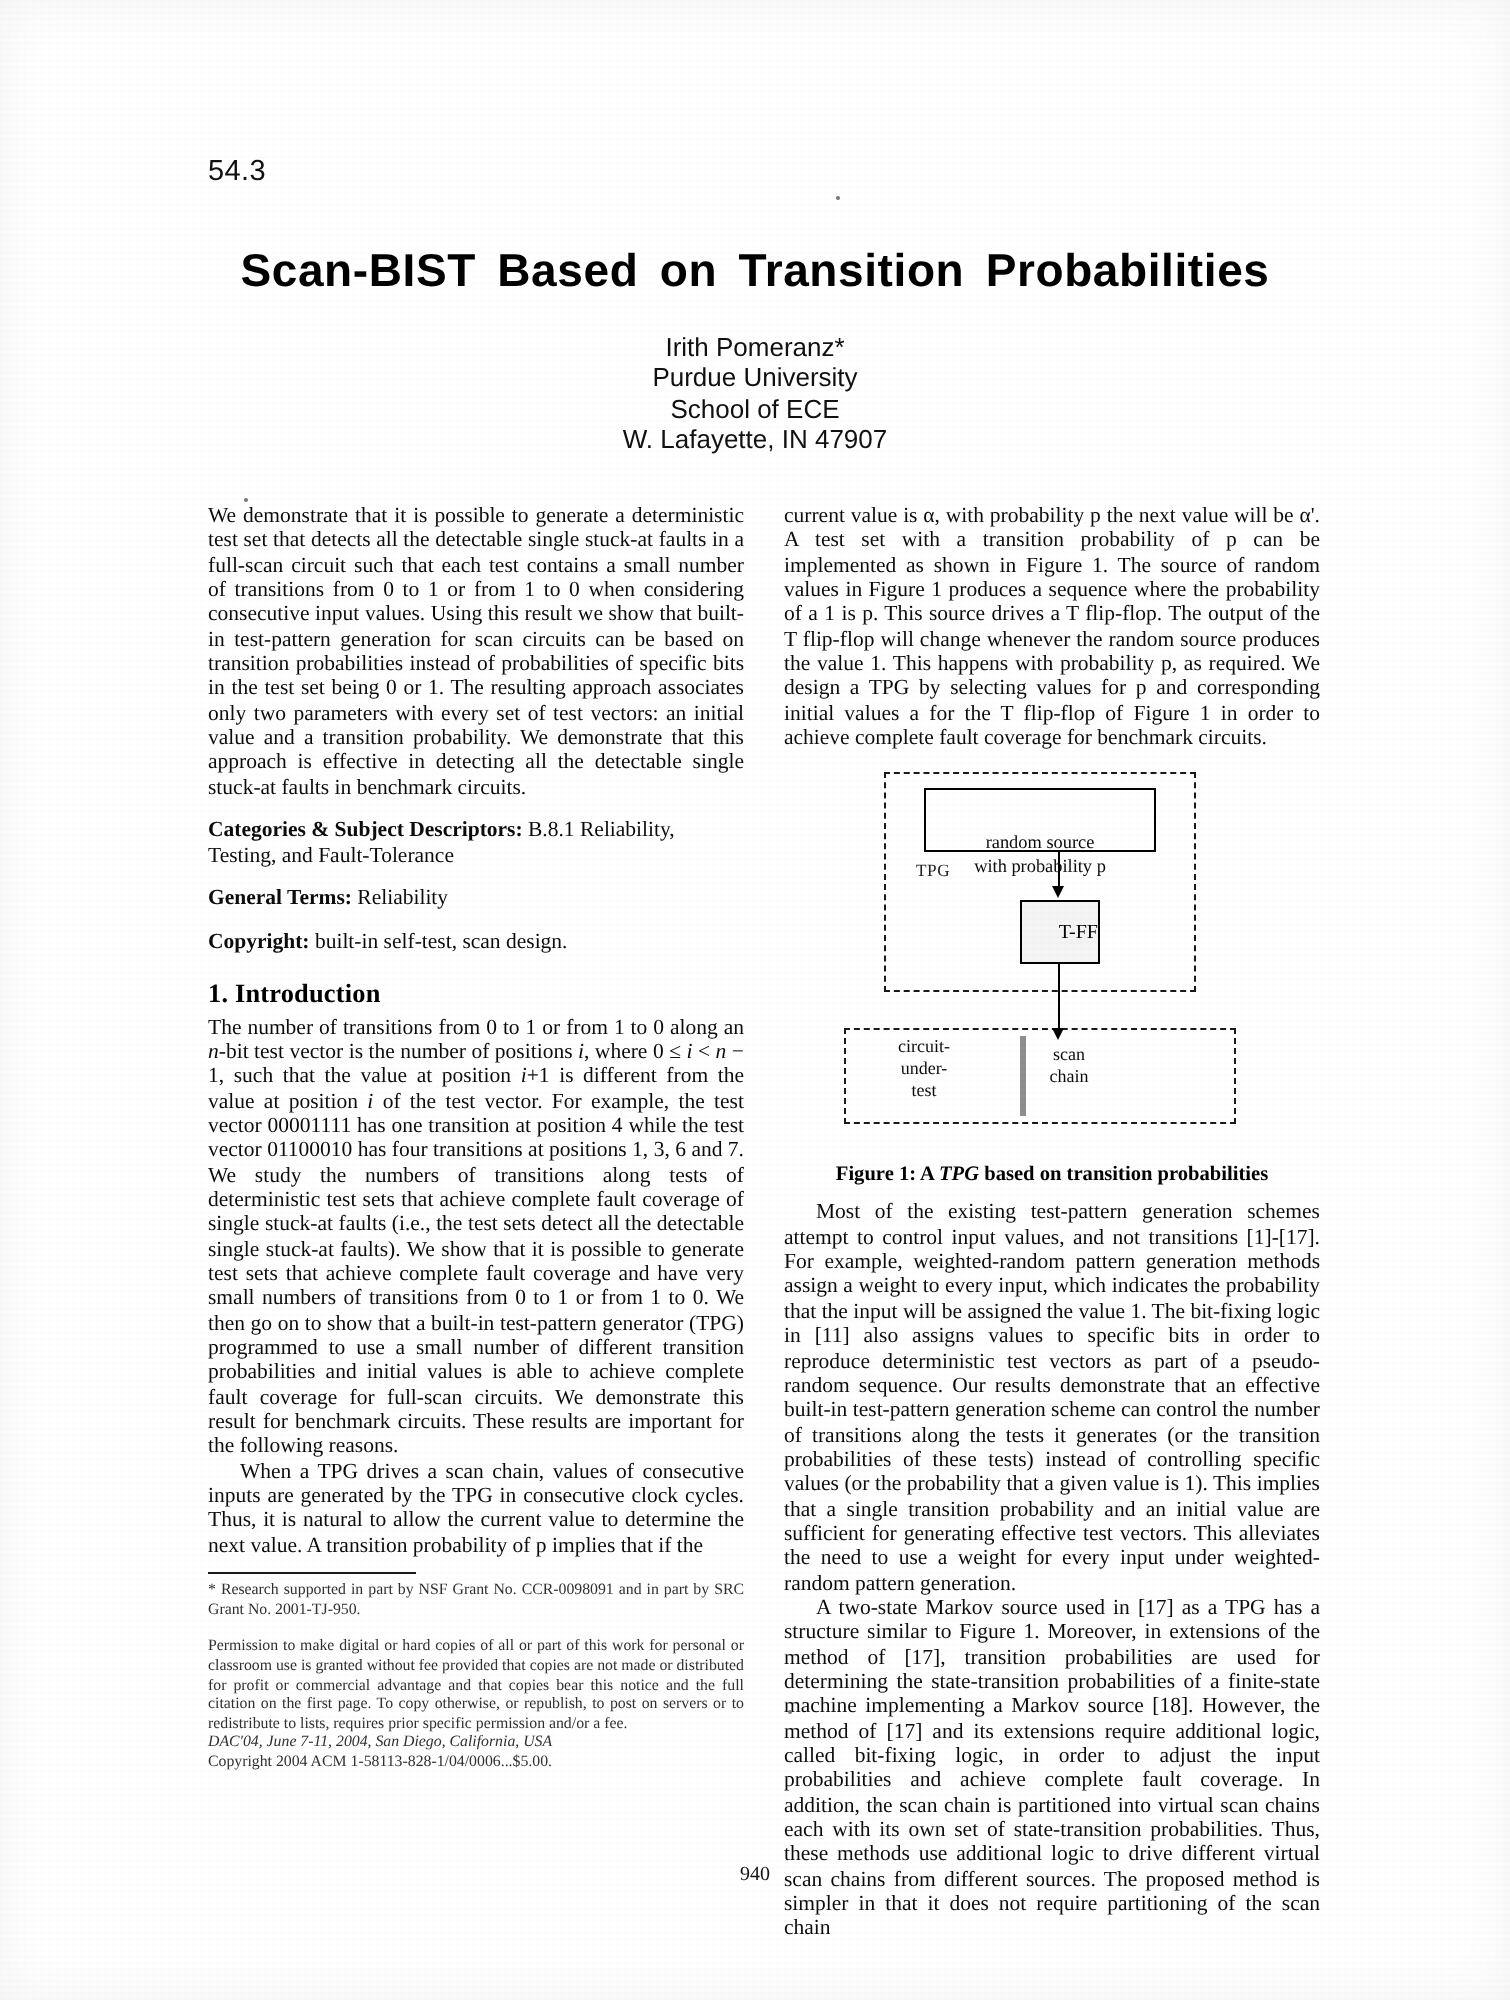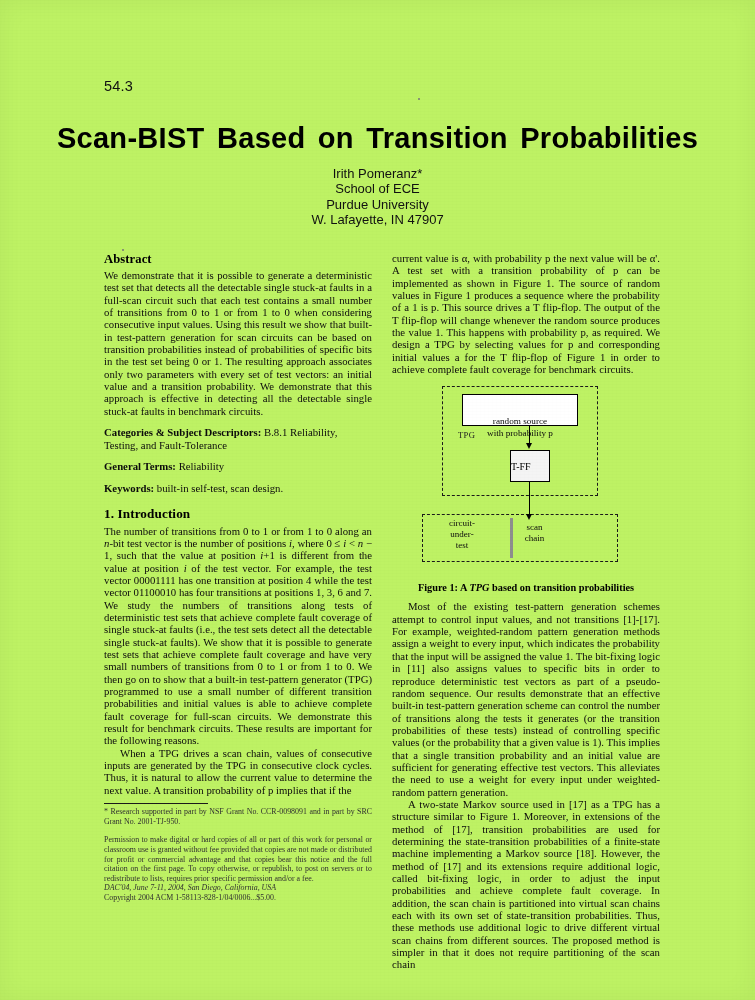--- a/index.html
+++ b/index.html
@@ -7,21 +7,21 @@
     padding: 0;
     background: #9a9a9a;
   }
   body {
     font-family: "Liberation Serif", "DejaVu Serif", serif;
   }
   .page {
     position: relative;
     width: 755px;
     height: 1000px;
-    background: #bef264;
+    background: #ffffff;
     overflow: hidden;
     box-sizing: border-box;
   }
   
   .grain {
     position: absolute;
     inset: 0;
     pointer-events: none;
     background:
       repeating-linear-gradient(0deg, rgba(0,0,0,0.016) 0px, rgba(0,0,0,0.016) 1px, rgba(0,0,0,0) 1px, rgba(0,0,0,0) 3px),
@@ -48,21 +48,21 @@
   }
 
   .paper-title {
     position: absolute;
     left: 0;
     right: 0;
     top: 122px;
     text-align: center;
     font-family: "Liberation Sans", sans-serif;
     font-weight: bold;
-    font-size: 29px;
+    font-size: 23px;
     color: #000;
     letter-spacing: .3px;
     word-spacing: 4px;
   }
 
   .authors {
     position: absolute;
     left: 0;
     right: 0;
     top: 166px;
@@ -163,21 +163,21 @@
   }
   .tff-box {
     position: absolute;
     left: 118px;
     top: 66px;
     width: 40px;
     height: 32px;
     border: 1.3px solid #000;
     box-sizing: border-box;
     font-size: 10px;
-    text-align: left;
+    text-align: right;
     line-height: 32px;
     background: #f4f4f4;
     color: #000;
   }
   .tpg-label {
     position: absolute;
     left: 66px;
     top: 46px;
     font-size: 8.6px;
     color: #222;
@@ -267,44 +267,43 @@
 <body>
 
 <div class="page">
 
   <div class="session-num">54.3</div>
 
   <div class="paper-title">Scan-BIST Based on Transition Probabilities</div>
 
   <div class="authors">
     <div>Irith Pomeranz*</div>
+    <div>Purdue University</div>
     <div>School of ECE</div>
-    <div>Purdue University</div>
     <div>W. Lafayette, IN 47907</div>
   </div>
 
   <div class="columns">
 
     <div class="col col-left">
 
-      <div class="h-sec">Abstract</div>
       <p class="body">We demonstrate that it is possible to generate a deterministic test set that detects all the detectable single stuck-at faults in a full-scan circuit such that each test contains a small number of transitions from 0 to 1 or from 1 to 0 when considering consecutive input values. Using this result we show that built-in test-pattern generation for scan circuits can be based on transition probabilities instead of probabilities of specific bits in the test set being 0 or 1. The resulting approach associates only two parameters with every set of test vectors: an initial value and a transition probability. We demonstrate that this approach is effective in detecting all the detectable single stuck-at faults in benchmark circuits.</p>
 
       <p class="meta">
         <b>Categories &amp; Subject Descriptors:</b>
         <span>B.8.1 Reliability, Testing, and Fault-Tolerance</span>
       </p>
 
       <p class="meta">
         <b>General Terms:</b>
         <span>Reliability</span>
       </p>
 
       <p class="meta">
-        <b>Keywords:</b>
+        <b>Copyright:</b>
         <span>built-in self-test, scan design.</span>
       </p>
 
       <div class="h-sec intro">1. Introduction</div>
 
       <p class="body"><span>The number of transitions from 0 to 1 or from 1 to 0 along an </span><span class="it">n</span><span>-bit test vector is the number of positions </span><span class="it">i</span><span>, where 0 ≤ </span><span class="it">i</span><span> &lt; </span><span class="it">n</span><span> − 1, such that the value at position </span><span class="it">i</span><span>+1 is different from the value at position </span><span class="it">i</span><span> of the test vector. For example, the test vector 00001111 has one transition at position 4 while the test vector 01100010 has four transitions at positions 1, 3, 6 and 7. We study the numbers of transitions along tests of deterministic test sets that achieve complete fault coverage of single stuck-at faults (i.e., the test sets detect all the detectable single stuck-at faults). We show that it is possible to generate test sets that achieve complete fault coverage and have very small numbers of transitions from 0 to 1 or from 1 to 0. We then go on to show that a built-in test-pattern generator (TPG) programmed to use a small number of different transition probabilities and initial values is able to achieve complete fault coverage for full-scan circuits. We demonstrate this result for benchmark circuits. These results are important for the following reasons.</span></p>
 
       <p class="body indent">When a TPG drives a scan chain, values of consecutive inputs are generated by the TPG in consecutive clock cycles. Thus, it is natural to allow the current value to determine the next value. A transition probability of p implies that if the</p>
 
       <div class="footnote-rule"></div>
@@ -351,20 +350,21 @@
       </div>
 
       <p class="fig-cap"><span>Figure 1: A </span><span class="it">TPG</span><span> based on transition probabilities</span></p>
 
       <p class="body indent">Most of the existing test-pattern generation schemes attempt to control input values, and not transitions [1]-[17]. For example, weighted-random pattern generation methods assign a weight to every input, which indicates the probability that the input will be assigned the value 1. The bit-fixing logic in [11] also assigns values to specific bits in order to reproduce deterministic test vectors as part of a pseudo-random sequence. Our results demonstrate that an effective built-in test-pattern generation scheme can control the number of transitions along the tests it generates (or the transition probabilities of these tests) instead of controlling specific values (or the probability that a given value is 1). This implies that a single transition probability and an initial value are sufficient for generating effective test vectors. This alleviates the need to use a weight for every input under weighted-random pattern generation.</p>
 
       <p class="body indent">A two-state Markov source used in [17] as a TPG has a structure similar to Figure 1. Moreover, in extensions of the method of [17], transition probabilities are used for determining the state-transition probabilities of a finite-state machine implementing a Markov source [18]. However, the method of [17] and its extensions require additional logic, called bit-fixing logic, in order to adjust the input probabilities and achieve complete fault coverage. In addition, the scan chain is partitioned into virtual scan chains each with its own set of state-transition probabilities. Thus, these methods use additional logic to drive different virtual scan chains from different sources. The proposed method is simpler in that it does not require partitioning of the scan chain</p>
     </div>
   </div>
 
+  <div class="page-num">940</div>
 
   <div class="speck" style="left:418px; top:98px; width:2px; height:2px;"></div>
   <div class="speck" style="left:122px; top:249px; width:2px; height:2px;"></div>
   <div class="speck" style="left:394px; top:855px; width:2px; height:2px;"></div>
   <div class="speck" style="left:437px; top:901px; width:2px; height:2px;"></div>
 
   <div class="grain"></div>
   <div class="vign"></div>
 </div>
 

